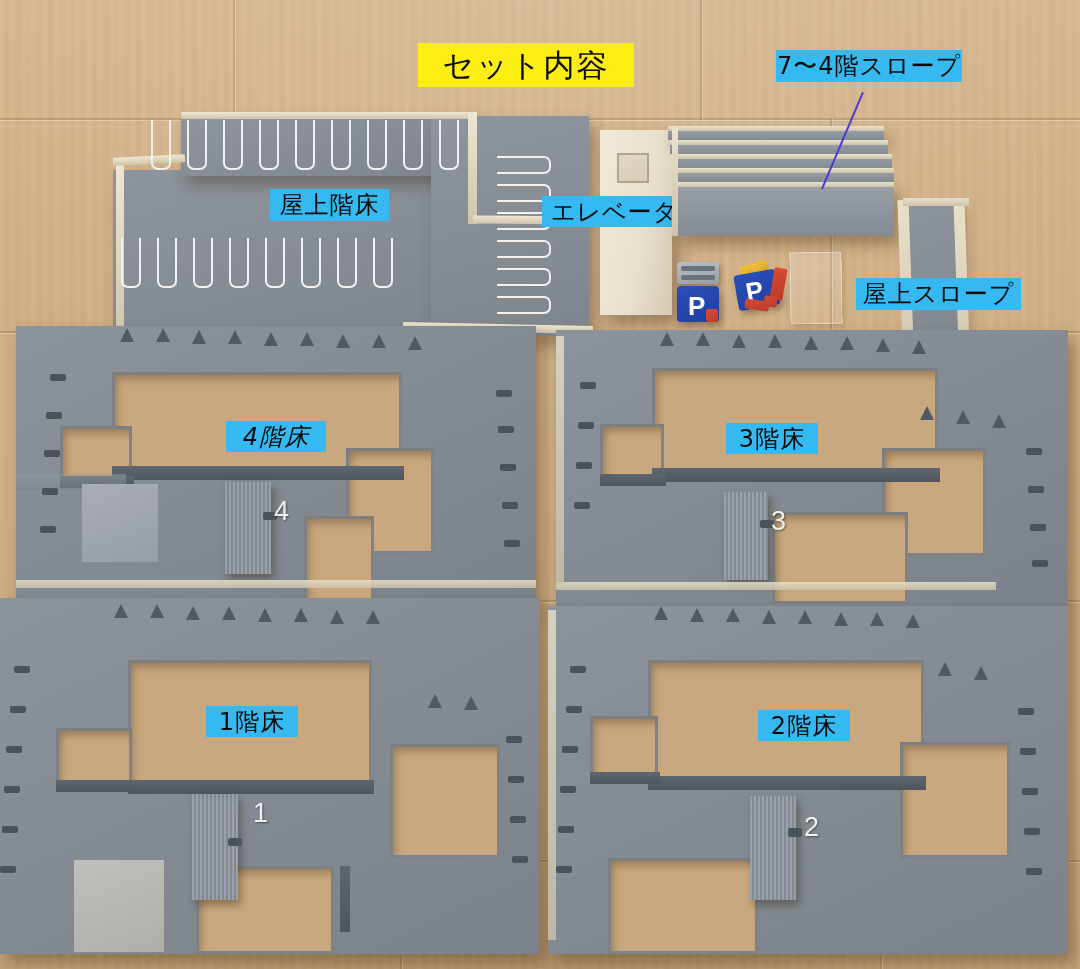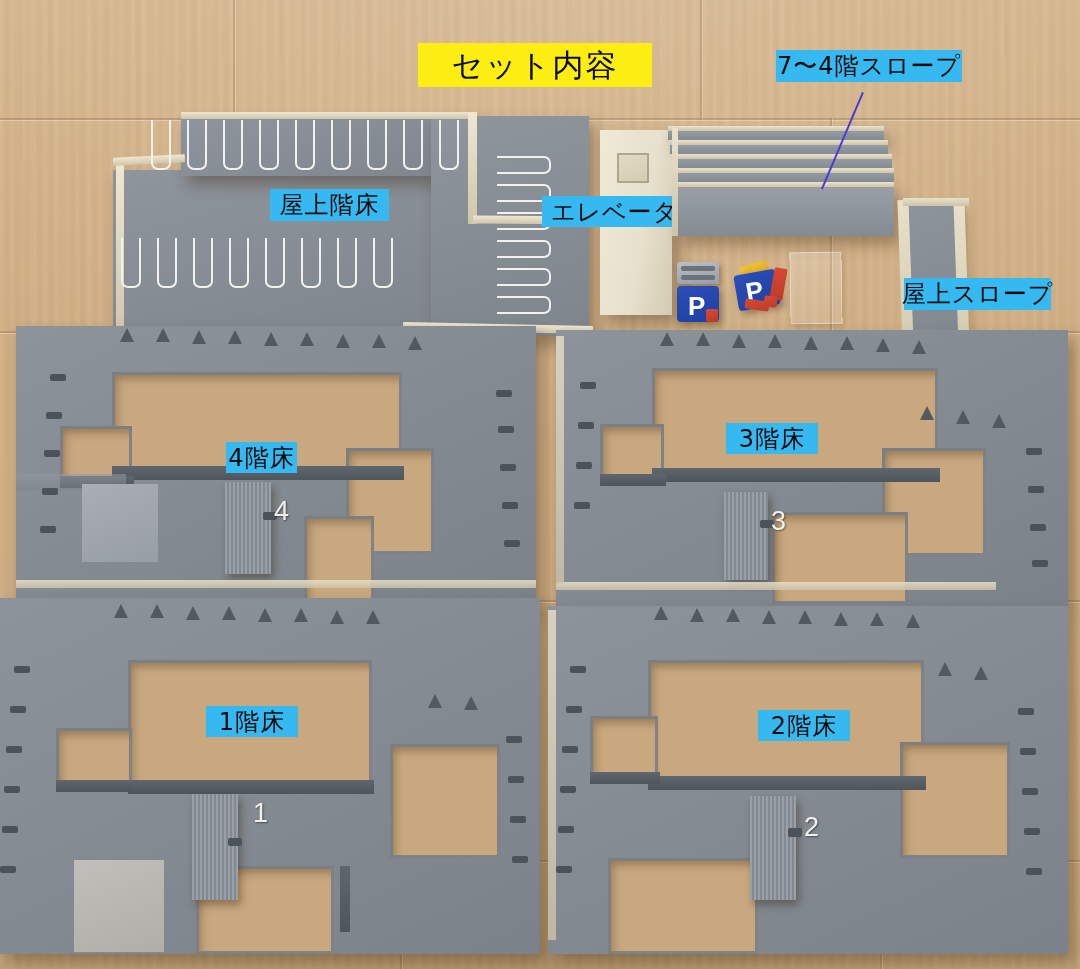--- a/index.html
+++ b/index.html
@@ -187,21 +187,21 @@
 
   <div class="pointer" style="left:862px;top:92px;width:2px;height:105px;transform:rotate(23deg);"></div>
   <div class="label lbl-cyan lbl-part" style="left:776px;top:50px;width:186px;height:32px;">7〜4階スロープ</div>
 
   <div id="rooframp" class="piece">
     <div class="piece gray shadow" style="left:12px;top:4px;width:52px;height:198px;transform:rotate(-2deg);"></div>
     <div class="edge-cream" style="left:4px;top:2px;width:11px;height:202px;transform:rotate(-2deg);"></div>
     <div class="edge-cream" style="left:60px;top:4px;width:11px;height:202px;transform:rotate(-2deg);"></div>
     <div class="edge-cream" style="left:6px;top:0px;width:66px;height:8px;"></div>
   </div>
-  <div class="label lbl-cyan lbl-part" style="left:904px;top:278px;width:147px;height:32px;">屋上スロープ</div>
+  <div class="label lbl-cyan lbl-part" style="left:856px;top:278px;width:165px;height:32px;">屋上スロープ</div>
 
   <div>
 
     <div class="gcard" style="left:677px;top:262px;width:42px;height:22px;"></div>
     <div class="gslot" style="left:681px;top:266px;width:34px;height:5px;"></div>
     <div class="gslot" style="left:681px;top:275px;width:34px;height:5px;"></div>
 
     <div class="psign" style="left:677px;top:286px;width:42px;height:36px;"></div>
     <span class="pletter" style="left:688px;top:291px;font-size:26px;">P</span>
     <div class="redbit" style="left:706px;top:309px;width:12px;height:13px;"></div>
@@ -256,21 +256,21 @@
 
     <div>
       <div class="clip2" style="left:480px;top:64px;"></div>
       <div class="clip2" style="left:482px;top:100px;"></div>
       <div class="clip2" style="left:484px;top:138px;"></div>
       <div class="clip2" style="left:486px;top:176px;"></div>
       <div class="clip2" style="left:488px;top:214px;"></div>
     </div>
     <div class="edge-cream" style="left:0;top:254px;width:520px;height:8px;opacity:.85;"></div>
   </div>
-  <div class="label lbl-cyan lbl-floor" style="left:226px;top:442px;width:71px;height:31px;">4階床</div>
+  <div class="label lbl-cyan lbl-floor" style="left:226px;top:421px;width:100px;height:31px;font-style:italic;">4階床</div>
 
   <div class="floorplate" style="left:556px;top:330px;width:512px;height:278px;">
     <div class="fp-base shadow" style="background:linear-gradient(155deg,#8d939a,#7b828a);"></div>
     <div class="hole" style="left:96px;top:38px;width:286px;height:110px;"></div>
     <div class="hole" style="left:44px;top:94px;width:64px;height:58px;"></div>
     <div class="hole" style="left:326px;top:118px;width:104px;height:108px;"></div>
     <div class="hole" style="left:216px;top:182px;width:136px;height:92px;"></div>
     <div class="innerwall" style="left:96px;top:138px;width:288px;height:14px;"></div>
     <div class="innerwall" style="left:44px;top:144px;width:66px;height:12px;"></div>
     <div class="ramp" style="left:168px;top:162px;width:44px;height:88px;"></div>
@@ -383,15 +383,15 @@
       <div class="clip2" style="left:470px;top:102px;"></div>
       <div class="clip2" style="left:472px;top:142px;"></div>
       <div class="clip2" style="left:474px;top:182px;"></div>
       <div class="clip2" style="left:476px;top:222px;"></div>
       <div class="clip2" style="left:478px;top:262px;"></div>
     </div>
     <div class="edge-cream" style="left:0;top:4px;width:8px;height:330px;opacity:.8;"></div>
   </div>
   <div class="label lbl-cyan lbl-floor" style="left:758px;top:710px;width:92px;height:31px;">2階床</div>
 
-  <div class="label lbl-yellow lbl-title" style="left:418px;top:43px;width:234px;height:44px;text-align:center;">セット内容</div>
+  <div class="label lbl-yellow lbl-title" style="left:418px;top:43px;width:216px;height:44px;text-align:center;">セット内容</div>
 
 </div>
 
 </body></html>

